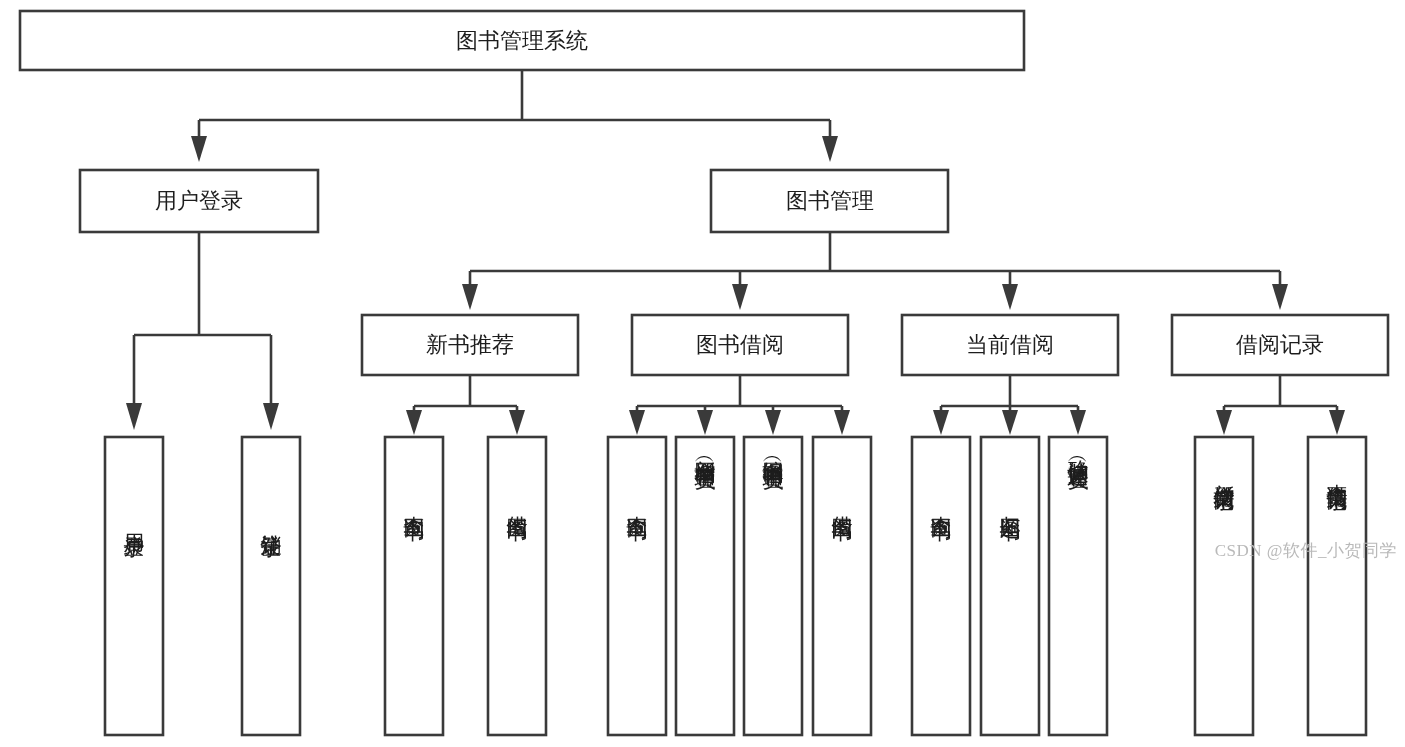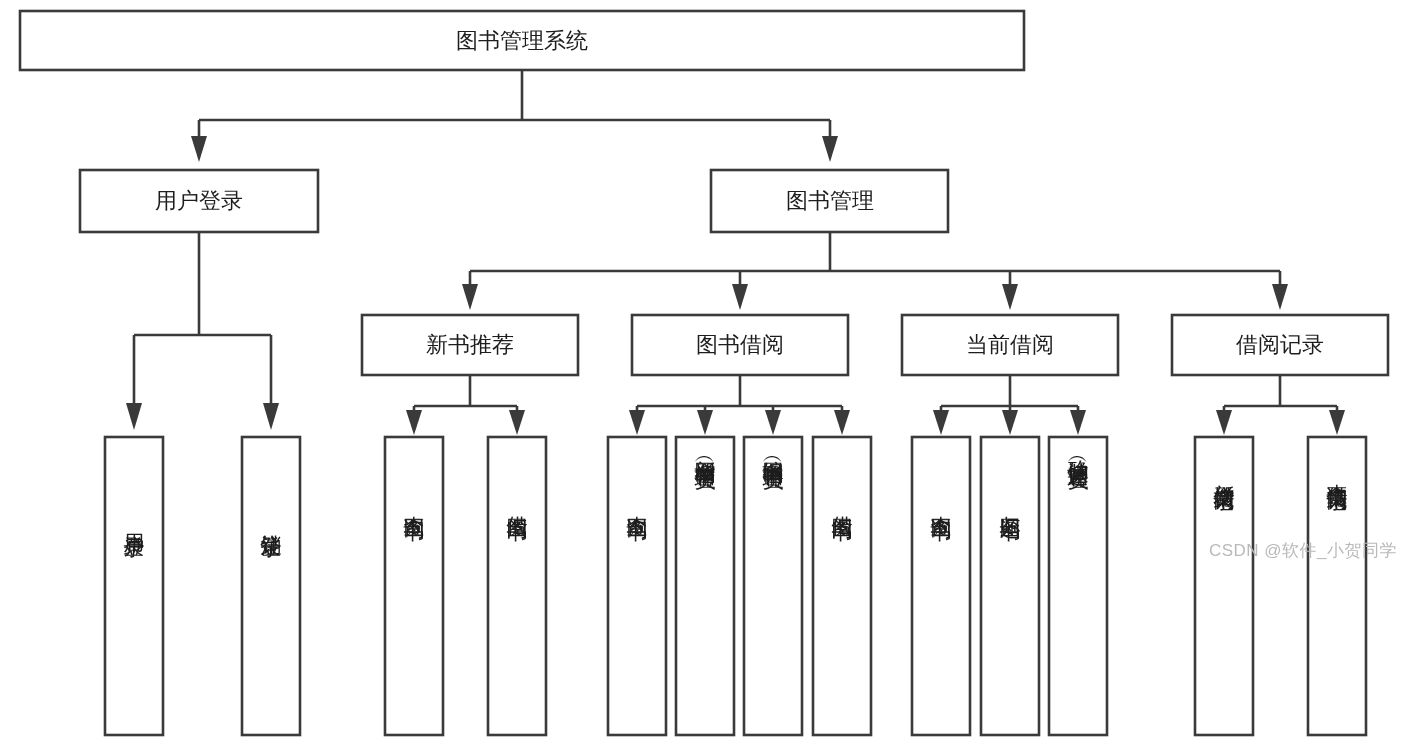--- a/index.html
+++ b/index.html
@@ -63,21 +63,21 @@
     font-size: 21px;
     line-height: 1.05;
     color: #1d1d1d;
     letter-spacing: 1.5px;
     white-space: nowrap;
   }
   .watermark {
     position: absolute;
     right: 8px;
     bottom: 6px;
-    font-family: Liberation Sans, sans-serif;
+    font-family: Liberation Serif, serif;
     font-size: 17px;
     color: #b9b9b9;
     white-space: nowrap;
     letter-spacing: 0.5px;
   }
 </style>
 </head>
 <body>
 
 <div id="diagram-root">

